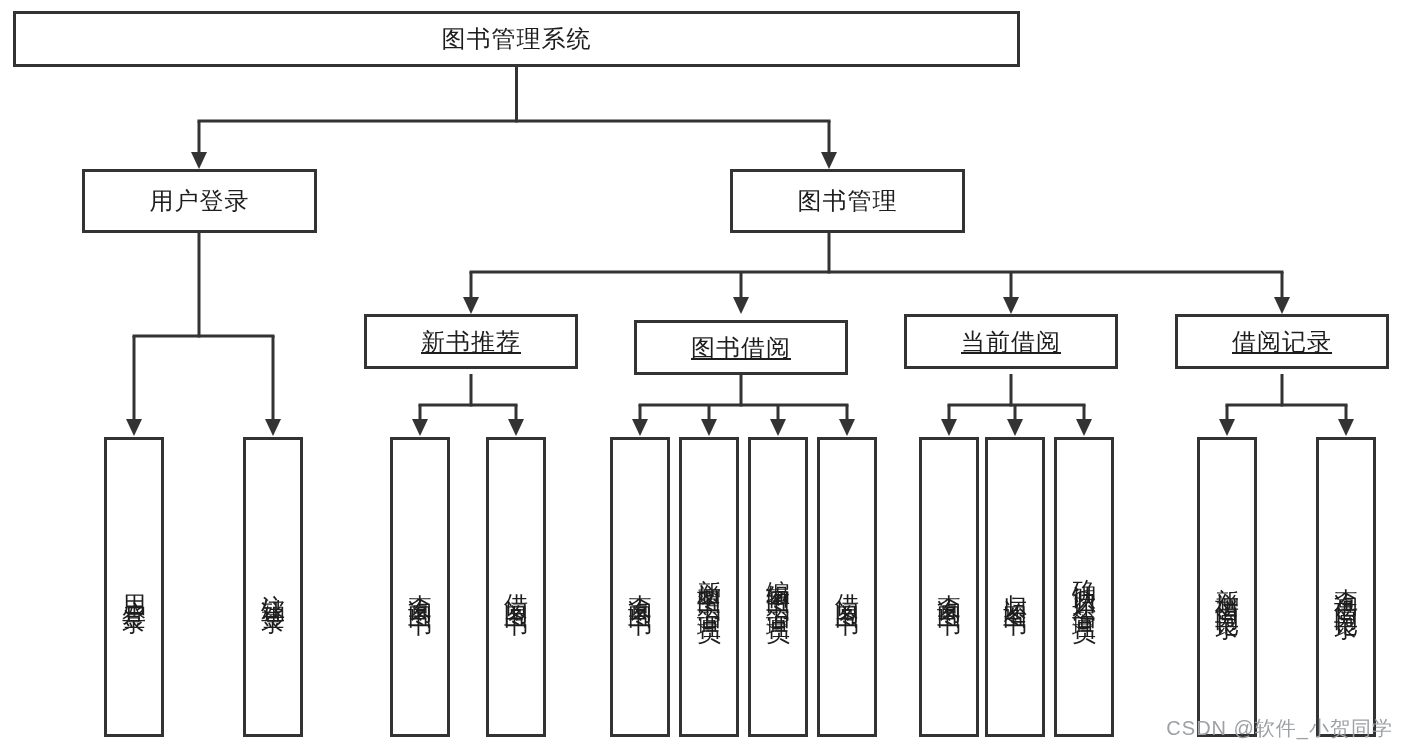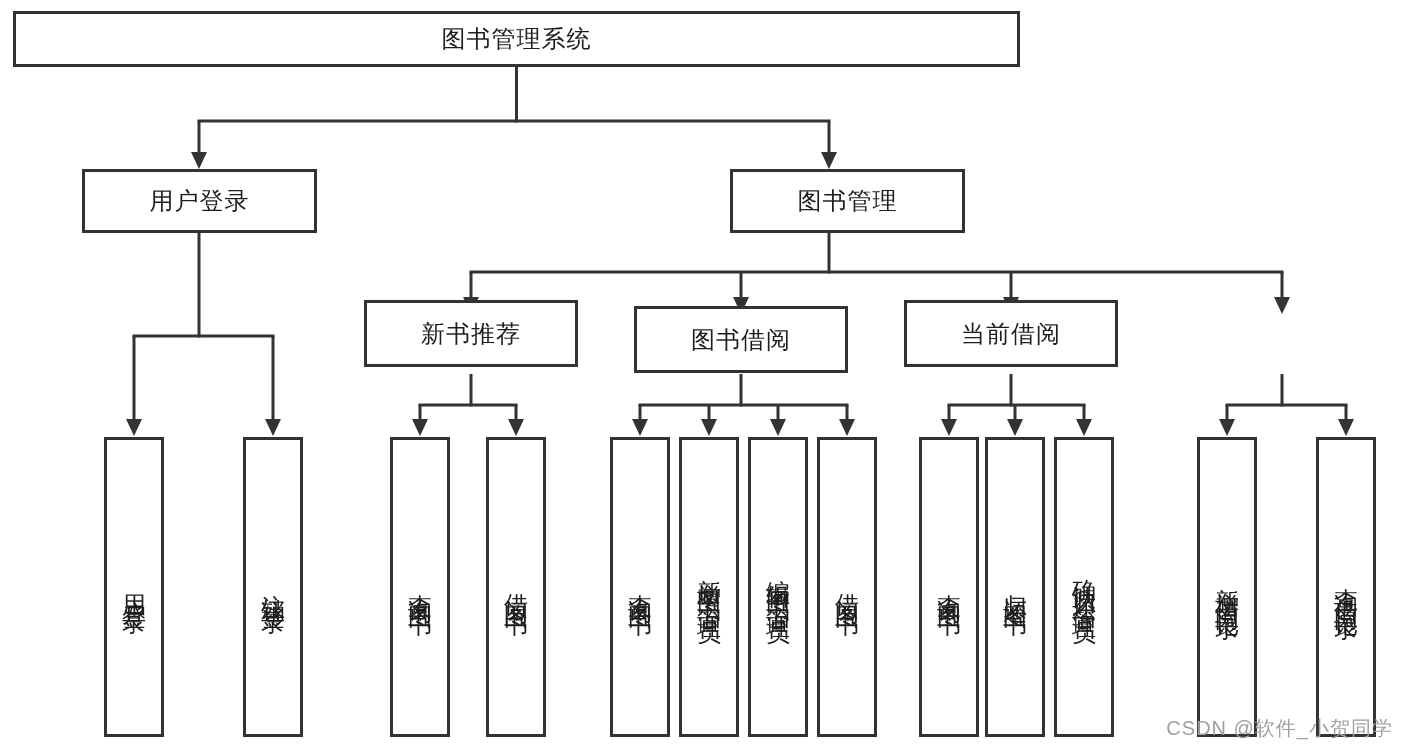--- a/index.html
+++ b/index.html
@@ -43,21 +43,21 @@
     color:var(--color-text);
     z-index:2;
   }
   .node .label{
     font-size:24px;
     letter-spacing:1px;
     white-space:nowrap;
   }
   .root-box{left:13px;top:11px;width:1007px;height:56px;}
   .mid-box{height:64px;}
-  .lvl3-box{top:300px;width:214px;height:67px;}
+  .lvl3-box{top:314px;width:214px;height:55px;text-decoration:underline;}
   .leaf{top:437px;width:60px;height:300px;}
   .leaf .label{
     writing-mode:vertical-rl;
     text-orientation:mixed;
     font-size:24px;
     letter-spacing:6px;
     line-height:1;
     white-space:nowrap;
   }
   .watermark{
@@ -165,20 +165,23 @@
 
   <div class="node lvl3-box" style="left:364px;">
     <span class="label">新书推荐</span>
   </div>
   <div class="node lvl3-box" style="left:634px;margin-top:6px;">
     <span class="label">图书借阅</span>
   </div>
   <div class="node lvl3-box" style="left:904px;">
     <span class="label">当前借阅</span>
   </div>
+  <div class="node lvl3-box" style="left:1175px;">
+    <span class="label">借阅记录</span>
+  </div>
 
   <div class="node leaf" style="left:104px;">
     <span class="label">用户登录</span>
   </div>
   <div class="node leaf" style="left:243px;">
     <span class="label">注销登录</span>
   </div>
 
   <div class="node leaf" style="left:390px;">
     <span class="label">查询图书</span>

